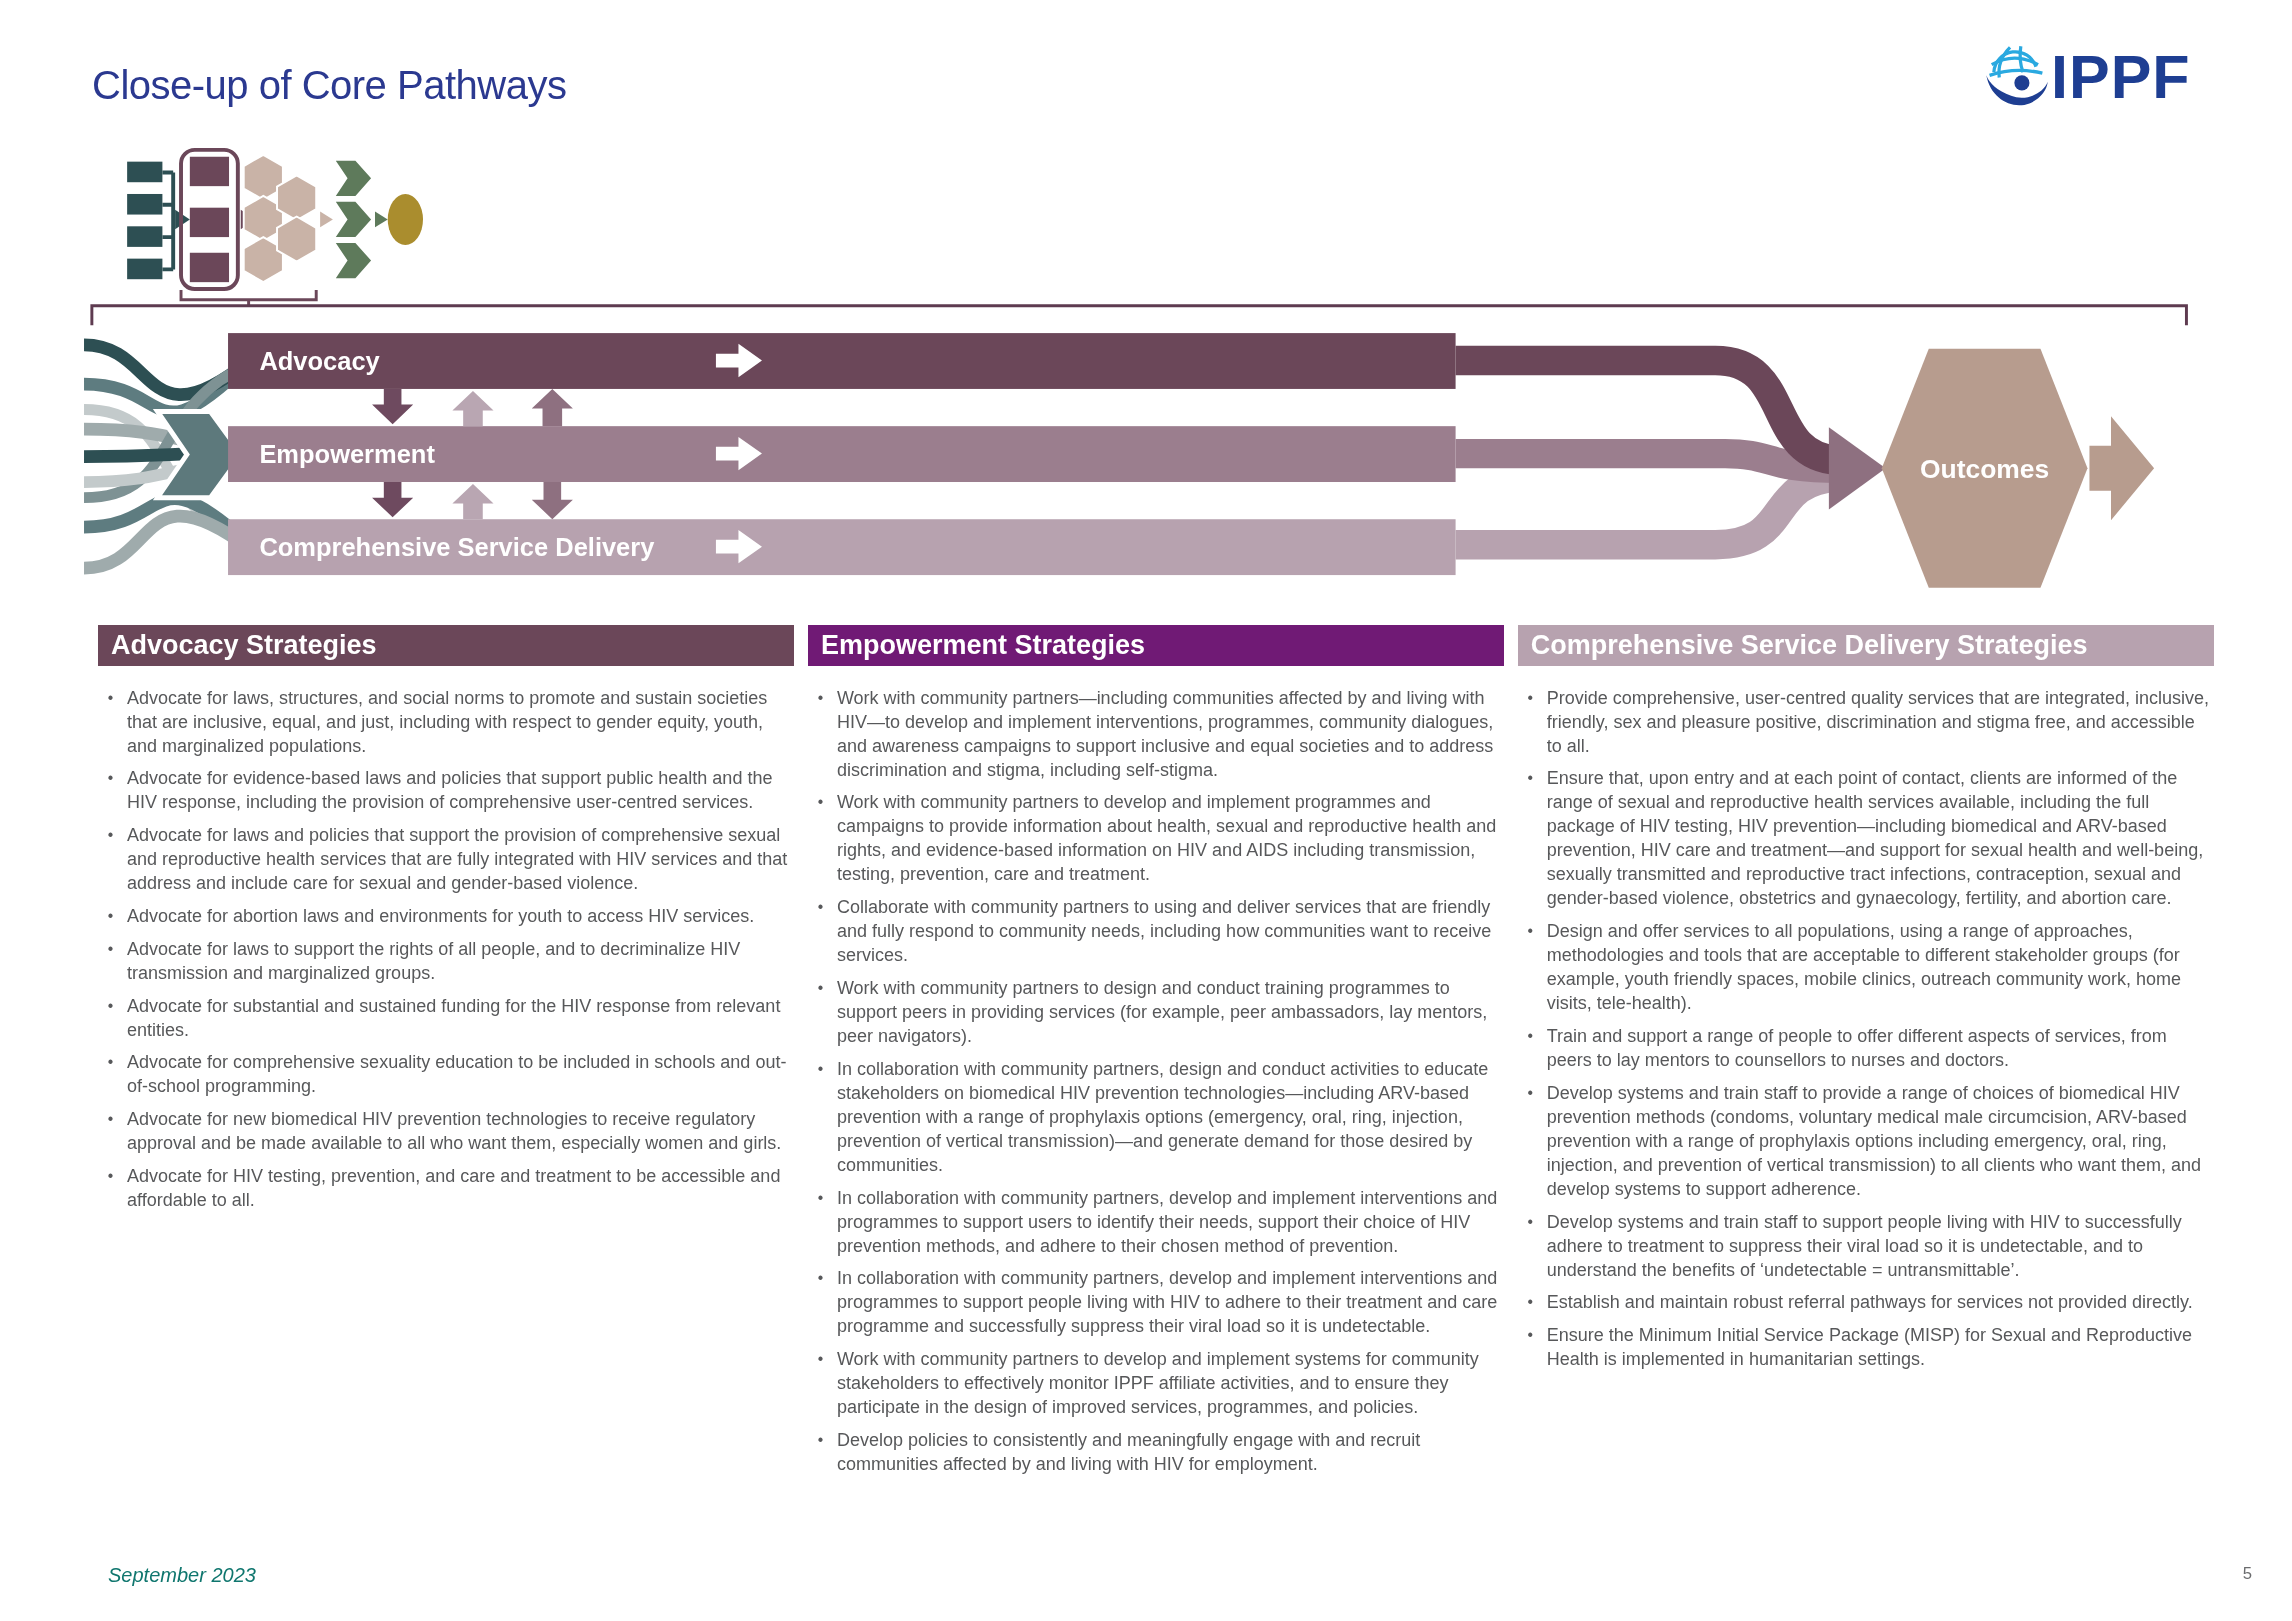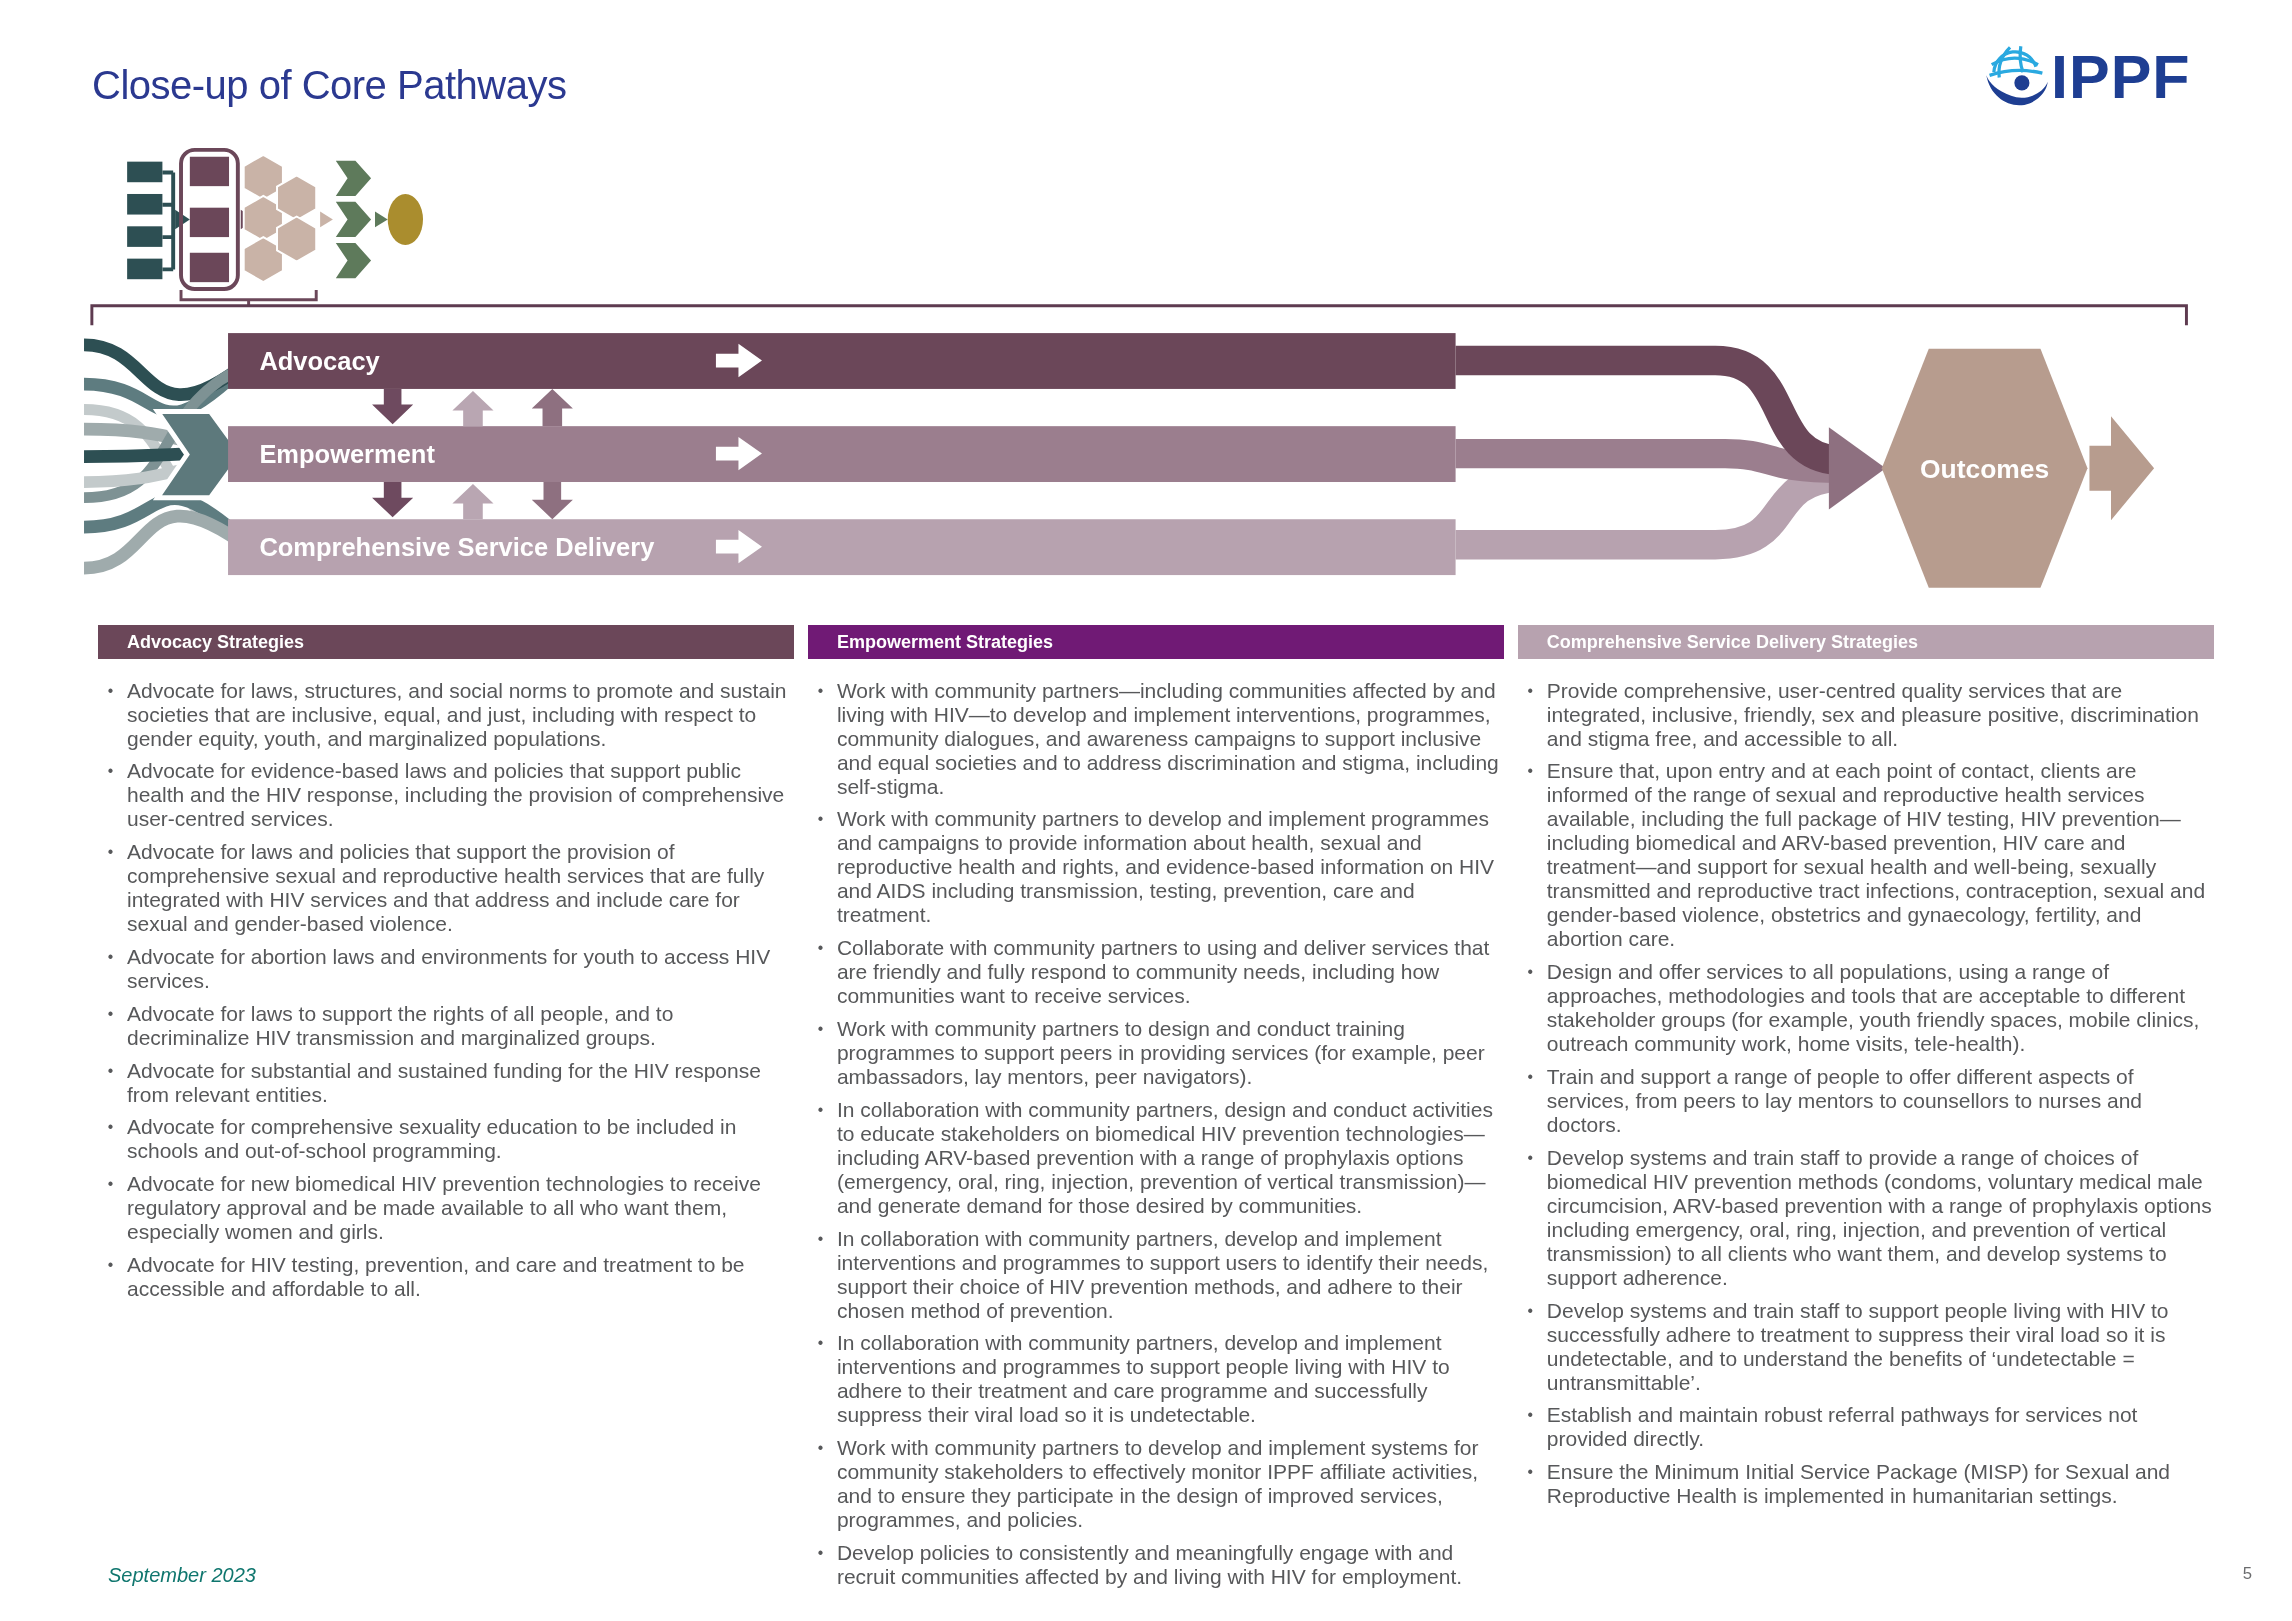--- a/index.html
+++ b/index.html
@@ -6,24 +6,24 @@
   .page{position:relative;width:2293px;height:1621px;background:#ffffff;overflow:hidden;
         font-family:"Liberation Sans",sans-serif;}
   .title{position:absolute;left:92px;top:63px;font-size:40px;color:#2b3990;letter-spacing:-0.5px;}
   .logo{position:absolute;left:1982px;top:43px;display:flex;align-items:center;}
   .logo-text{font-size:61px;font-weight:bold;color:#1e3e92;letter-spacing:1px;line-height:65px;}
   .diagram-svg{position:absolute;left:0;top:0;}
   .bar-label{font-size:26px;font-weight:bold;fill:#ffffff;}
   .hex-label{font-size:27px;font-weight:bold;fill:#ffffff;text-anchor:middle;}
   .columns{position:absolute;left:98px;top:625px;width:2116px;display:grid;
            grid-template-columns:repeat(3,1fr);column-gap:13.7px;}
-  .col-header{height:34px;display:flex;align-items:center;padding:0 29px;color:#ffffff;
-              font-size:18px;font-weight:bold;box-sizing:border-box;}
+  .col-header{height:41px;display:flex;align-items:center;padding:0 13px;color:#ffffff;
+              font-size:27px;font-weight:bold;box-sizing:border-box;}
   .col ul{list-style:none;margin:19.6px 0 0 0;padding:0;}
-  .col li{position:relative;padding-left:29px;font-size:21px;line-height:24px;
+  .col li{position:relative;padding-left:29px;font-size:18px;line-height:24px;
           color:#57585a;margin-bottom:8.8px;}
   .col li::before{content:"\2022";position:absolute;left:9.8px;top:0;color:#57585a;font-size:15.7px;}
   .footer-date{position:absolute;left:108px;top:1564px;font-style:italic;font-size:20px;color:#0f766e;}
   .page-number{position:absolute;right:41px;top:1564px;font-size:16.7px;color:#6b6c6e;}
 </style>
 </head>
 <body>
 
 <div class="page">
 

